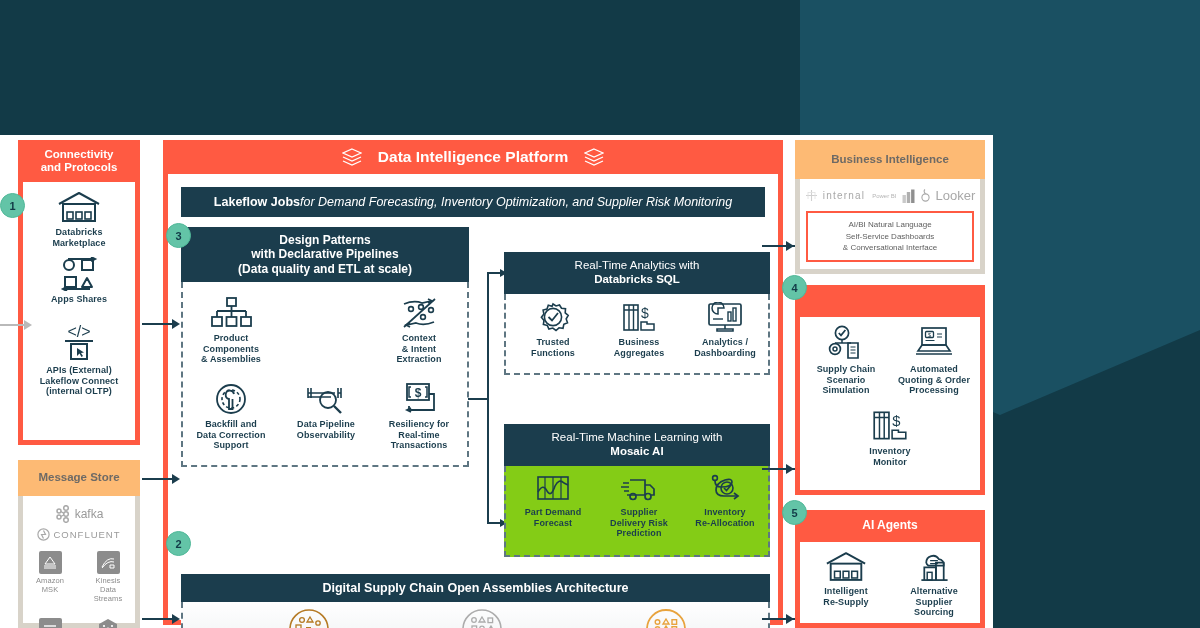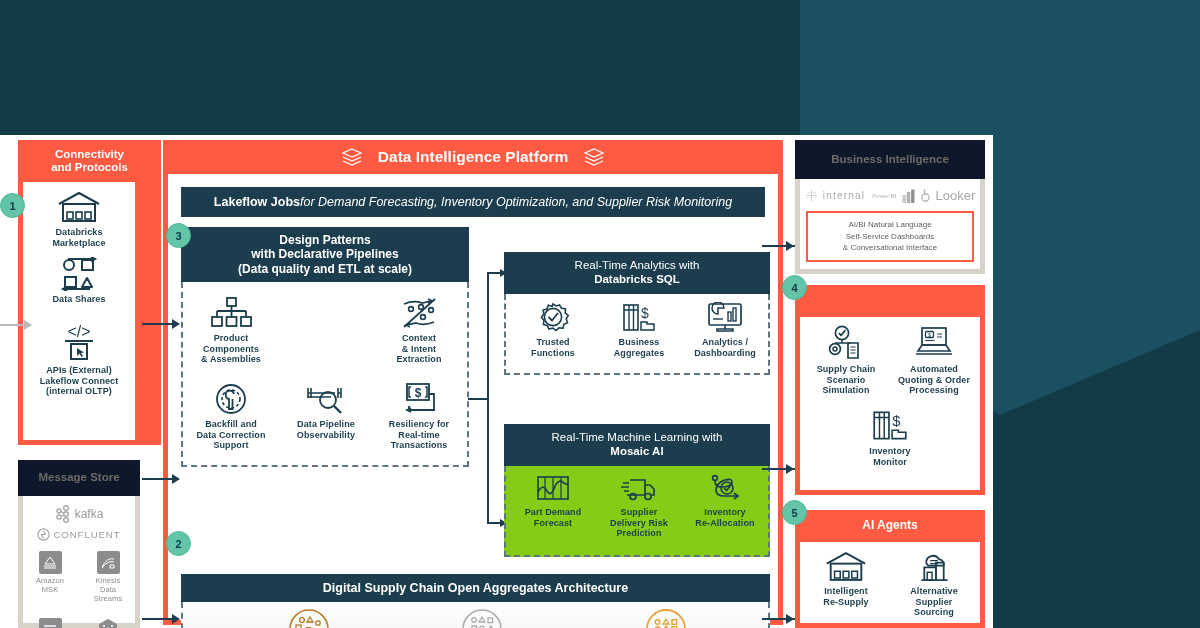--- a/index.html
+++ b/index.html
@@ -24,21 +24,21 @@
   }
 
   
   .panel { position:absolute; }
   .panel-hd {
     font-weight:bold; text-align:center; color:#fff;
     display:flex; align-items:center; justify-content:center;
     line-height:1.15;
   }
   .orange-bar { background:#FF5A42; }
-  .grey-bar { background:#0f172a; color:#6E6A65; }
+  .grey-bar { background:#fdba74; color:#6E6A65; }
   .panel-body { background:#fff; }
 
   .navy { background:#1B3D4D; }
   .navy-hd {
     background:#1B3D4D; color:#fff; text-align:center;
     display:flex; align-items:center; justify-content:center;
     line-height:1.2;
   }
   .dashed { border:2px dashed #5E7682; border-top:none; }
 
@@ -68,21 +68,21 @@
   .logo-txt { color:#9A9A9A; font-size:11px; letter-spacing:1px; }
 </style>
 </head>
 <body>
 
 <div id="bg-right"></div>
 <div id="bg-chevron"></div>
 
 <div id="sheet">
 
-  <div class="panel" style="left:18px; top:5px; width:143px; height:305px; background:#FF5A42;">
+  <div class="panel" style="left:18px; top:5px; width:122px; height:305px; background:#FF5A42;">
     <div class="panel-hd orange-bar" style="height:42px; font-size:11.5px;">
       <span>Connectivity<br>and Protocols</span>
     </div>
     <div class="panel-body" style="position:absolute; left:5px; top:42px; width:112px; height:258px;">
 
       <div class="tile" style="left:0; top:8px; width:112px;">
         <svg class="ico" width="46" height="34" viewBox="0 0 46 34">
           <path d="M3 14 L23 3 L43 14" fill="none" stroke="#1B3D4D" stroke-width="2" stroke-linejoin="round"></path>
           <rect x="7" y="14" width="32" height="17" fill="none" stroke="#1B3D4D" stroke-width="2"></rect>
           <rect x="11" y="22" width="6" height="7" fill="none" stroke="#1B3D4D" stroke-width="1.6"></rect>
@@ -96,21 +96,21 @@
         <svg class="ico" width="46" height="34" viewBox="0 0 46 34">
           <circle cx="13" cy="8" r="5" fill="none" stroke="#1B3D4D" stroke-width="2"></circle>
           <rect x="26" y="3" width="11" height="10" fill="none" stroke="#1B3D4D" stroke-width="2"></rect>
           <rect x="9" y="20" width="11" height="10" fill="none" stroke="#1B3D4D" stroke-width="2"></rect>
           <path d="M26 30 L31 21 L36 30 Z" fill="none" stroke="#1B3D4D" stroke-width="2" stroke-linejoin="round"></path>
           <path d="M12 2 L38 2" fill="none" stroke="#1B3D4D" stroke-width="2"></path>
           <path d="M35 0 L39 2 L35 4" fill="none" stroke="#1B3D4D" stroke-width="2"></path>
           <path d="M34 32 L8 32" fill="none" stroke="#1B3D4D" stroke-width="2"></path>
           <path d="M11 30 L7 32 L11 34" fill="none" stroke="#1B3D4D" stroke-width="2"></path>
         </svg>
-        <div class="tile-lbl">Data Shares</div>
+        <div class="tile-lbl">Apps Shares</div>
       </div>
 
       <div class="tile" style="left:0; top:140px; width:112px;">
         <svg class="ico" width="46" height="40" viewBox="0 0 46 40">
           <text x="23" y="15" font-family="Liberation Sans" font-size="16" fill="#1B3D4D" text-anchor="middle">&lt;/&gt;</text>
           <path d="M9 19 L37 19" stroke="#1B3D4D" stroke-width="2"></path>
           <rect x="15" y="22" width="16" height="15" fill="none" stroke="#1B3D4D" stroke-width="2"></rect>
           <path d="M21 26 L21 34 L23.5 31.5 L25.5 35 L27 34 L25 31 L28 30.5 Z" fill="#1B3D4D"></path>
         </svg>
         <div class="tile-lbl">APIs (External)<br>Lakeflow Connect<br>(internal OLTP)</div>
@@ -361,21 +361,21 @@
               <circle cx="21" cy="14" r="6" fill="none" stroke="#1B3D4D" stroke-width="1.6"></circle>
               <path d="M18 14 L20.5 16.5 L25 11" fill="none" stroke="#1B3D4D" stroke-width="1.7"></path>
             </svg>
             <div class="tile-lbl">Inventory<br>Re-Allocation</div>
           </div>
         </div>
       </div>
 
       <div style="position:absolute; left:13px; top:400px; width:589px; height:100px;">
         <div class="navy-hd" style="height:28px; font-size:12.5px; font-weight:bold;">
-          <span>Digital Supply Chain Open Aggregates Architecture</span>
+          <span>Digital Supply Chain Open Assemblies Architecture</span>
         </div>
         <div class="dashed" style="height:70px; position:relative;
                     background:linear-gradient(180deg,#ffffff 0%,#e9ecee 100%);">
           <div class="tile" style="left:86px; top:6px; width:80px;">
             <svg class="ico" width="42" height="42" viewBox="0 0 42 42">
               <circle cx="21" cy="21" r="19" fill="none" stroke="#B57A24" stroke-width="1.6"></circle>
               <circle cx="14" cy="12" r="2.4" fill="none" stroke="#B57A24" stroke-width="1.3"></circle>
               <path d="M22 9 l3 5 h-6 z" fill="none" stroke="#B57A24" stroke-width="1.3"></path>
               <circle cx="30" cy="15" r="2.2" fill="none" stroke="#B57A24" stroke-width="1.3"></circle>
               <rect x="8" y="17" width="5" height="5" fill="none" stroke="#B57A24" stroke-width="1.3"></rect>

